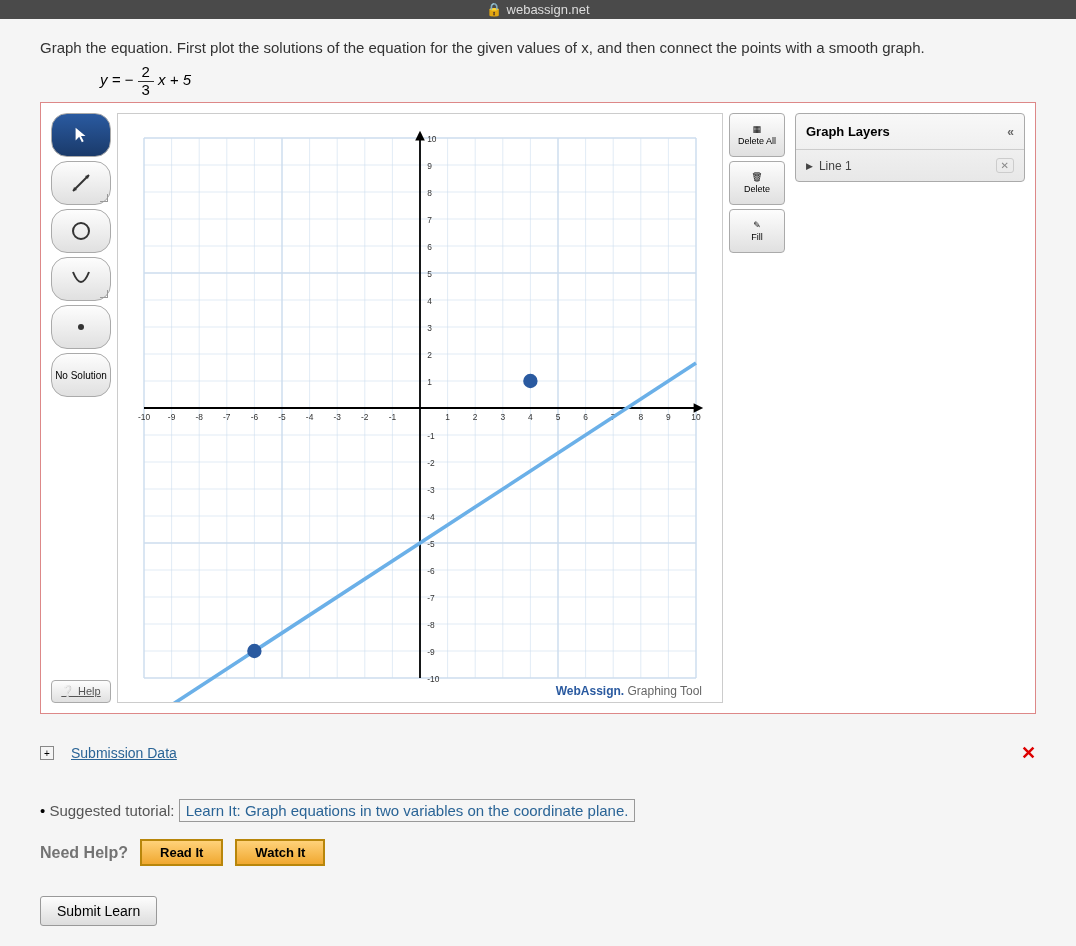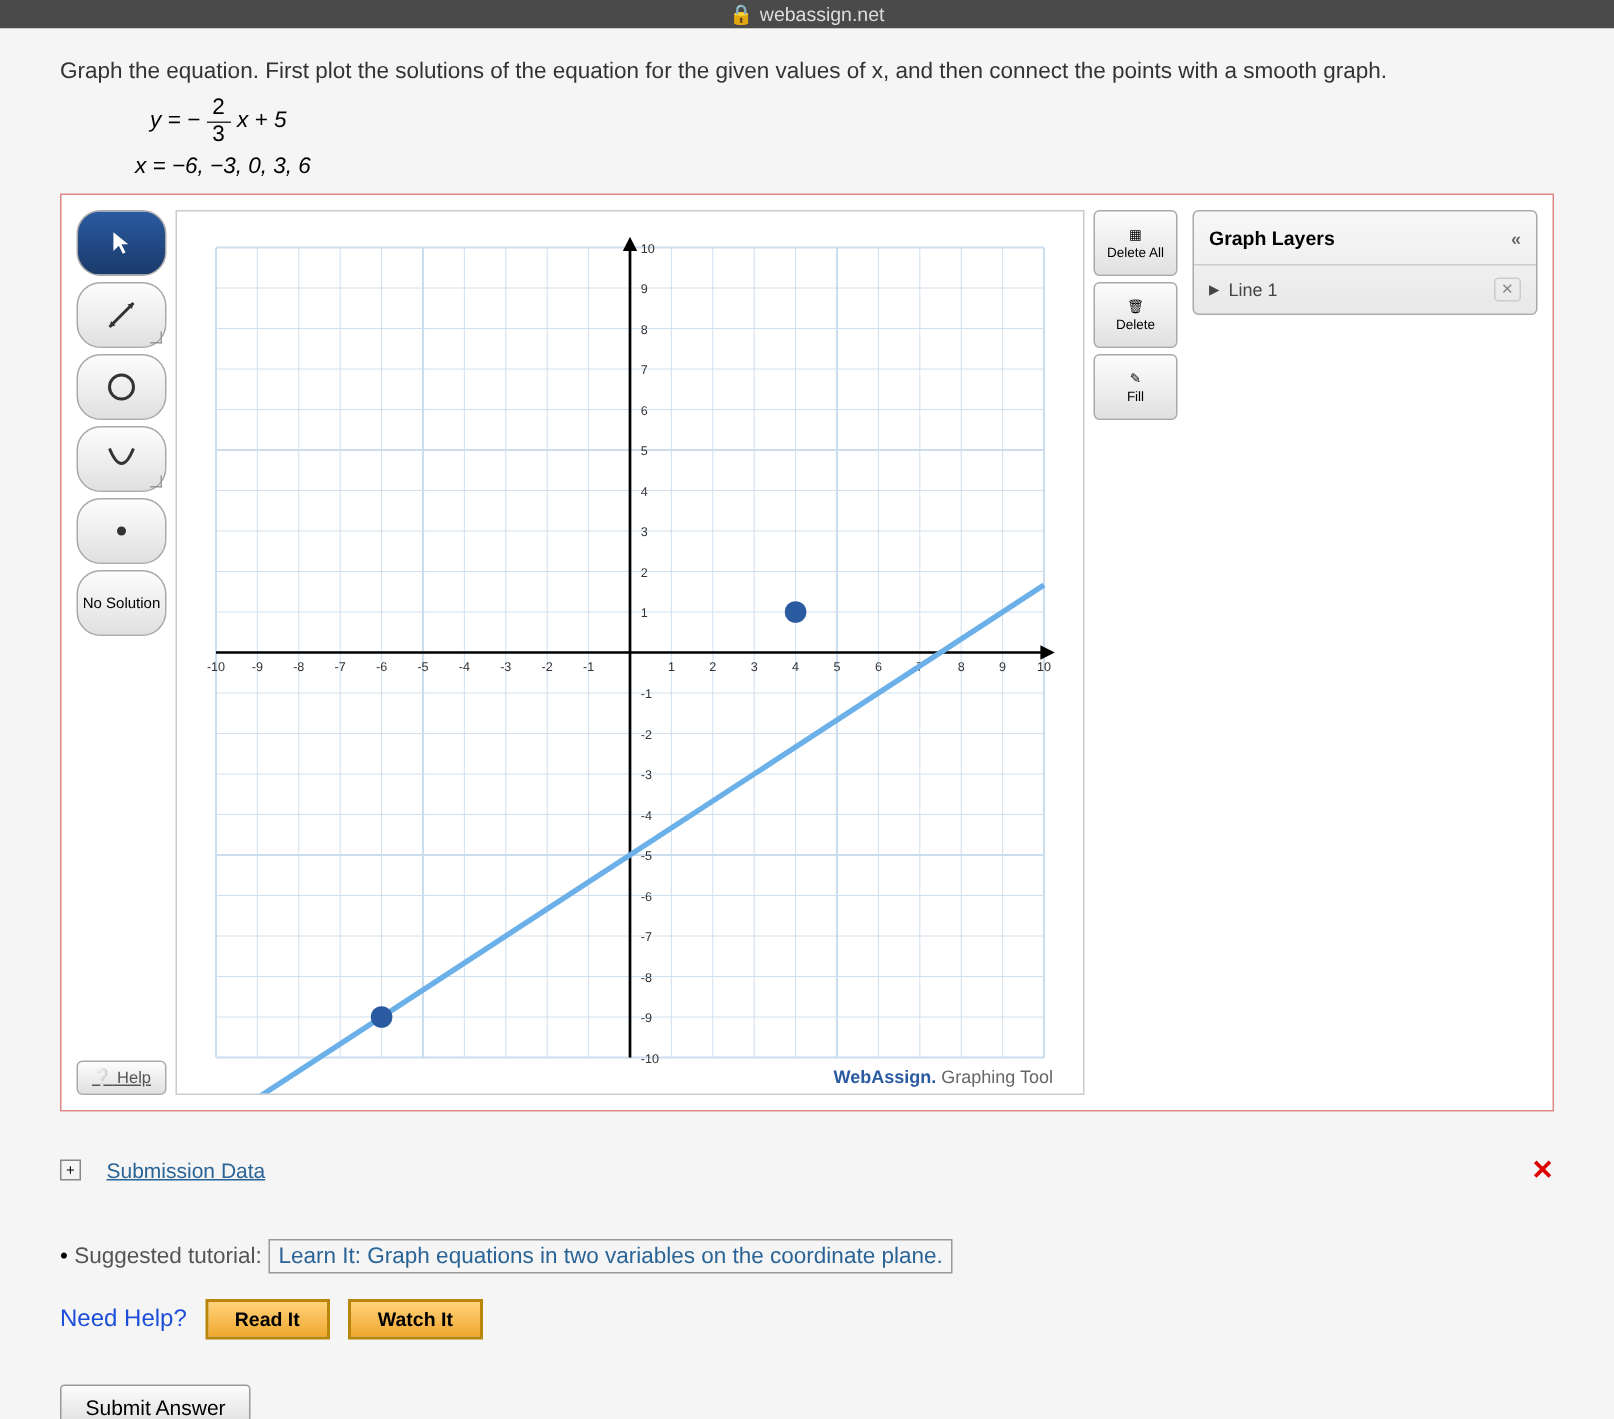--- a/index.html
+++ b/index.html
@@ -33,21 +33,21 @@
 .layer-row .tri{font-size:9px}
 .layer-row .del{margin-left:auto;color:#888;cursor:pointer;border:1px solid #ccc;border-radius:3px;padding:1px 4px;font-size:10px}
 .submission-link{color:#2a6496;text-decoration:underline;font-size:14px;cursor:pointer;margin:11px}
 .submission-row{display:flex;align-items:center;gap:6px;margin-bottom:30px}
 .submission-row .plus{border:1px solid #888;font-size:10px;width:14px;height:14px;display:inline-flex;align-items:center;justify-content:center}
 .close-x{color:#d00;font-weight:bold;font-size:18px;margin-left:auto;cursor:pointer}
 .suggested{font-size:15px;margin-bottom:20px}
 .suggested .lbl{color:#555}
 .suggested .link{color:#2a6496;border:1px solid #999;padding:2px 6px;cursor:pointer}
 .need-help{display:flex;align-items:center;gap:12px;margin-bottom:30px}
-.need-help .lbl{color:#1d4ed8;font-weight:normal;font-size:16px}
+.need-help .lbl{color:#737373;font-weight:bold;font-size:16px}
 .orange-btn{background:linear-gradient(#ffd27a,#f0a830);border:2px solid #b8860b;padding:4px 18px;font-size:13px;font-weight:bold;cursor:pointer}
 .submit-btn{background:linear-gradient(#fdfdfd,#ddd);border:1px solid #999;border-radius:3px;padding:6px 16px;font-size:14px;cursor:pointer}
 .corner{position:absolute;width:8px;height:8px;border:1px solid #999}
 </style>
 </head>
 <body>
 
 <div class="url-bar">
   <span class="lock">🔒</span><span>webassign.net</span>
 </div>
@@ -61,25 +61,20 @@
     <span>=</span>
     <span>−</span>
     <span class="frac">
       <span class="num">2</span>
       <span class="den">3</span>
     </span>
     <span>x</span>
     <span>+ 5</span>
   </div>
 
-  <div class="xvals">
-    <span>x</span>
-    <span>=</span>
-    <span>−6, −3, 0, 3, 6</span>
-  </div>
 
   <div class="graph-container">
     <div class="graph-tool">
 
       <div class="toolbar">
         <div class="tool-btn active">
           <svg width="18" height="18" viewBox="0 0 20 20">
               <path d="M4 2 L4 16 L8 12 L11 18 L13 17 L10 11 L15 11 Z" fill="#fff"></path>
             </svg>
         </div>
@@ -253,15 +248,15 @@
     • <span class="lbl">Suggested tutorial:</span>
     <span class="link">Learn It: Graph equations in two variables on the coordinate plane.</span>
   </div>
 
   <div class="need-help">
     <span class="lbl">Need Help?</span>
     <button class="orange-btn">Read It</button>
     <button class="orange-btn">Watch It</button>
   </div>
 
-  <button class="submit-btn">Submit Answer</button>
+  <button class="submit-btn">Submit Learn</button>
 
 </div>
 
 </body></html>

